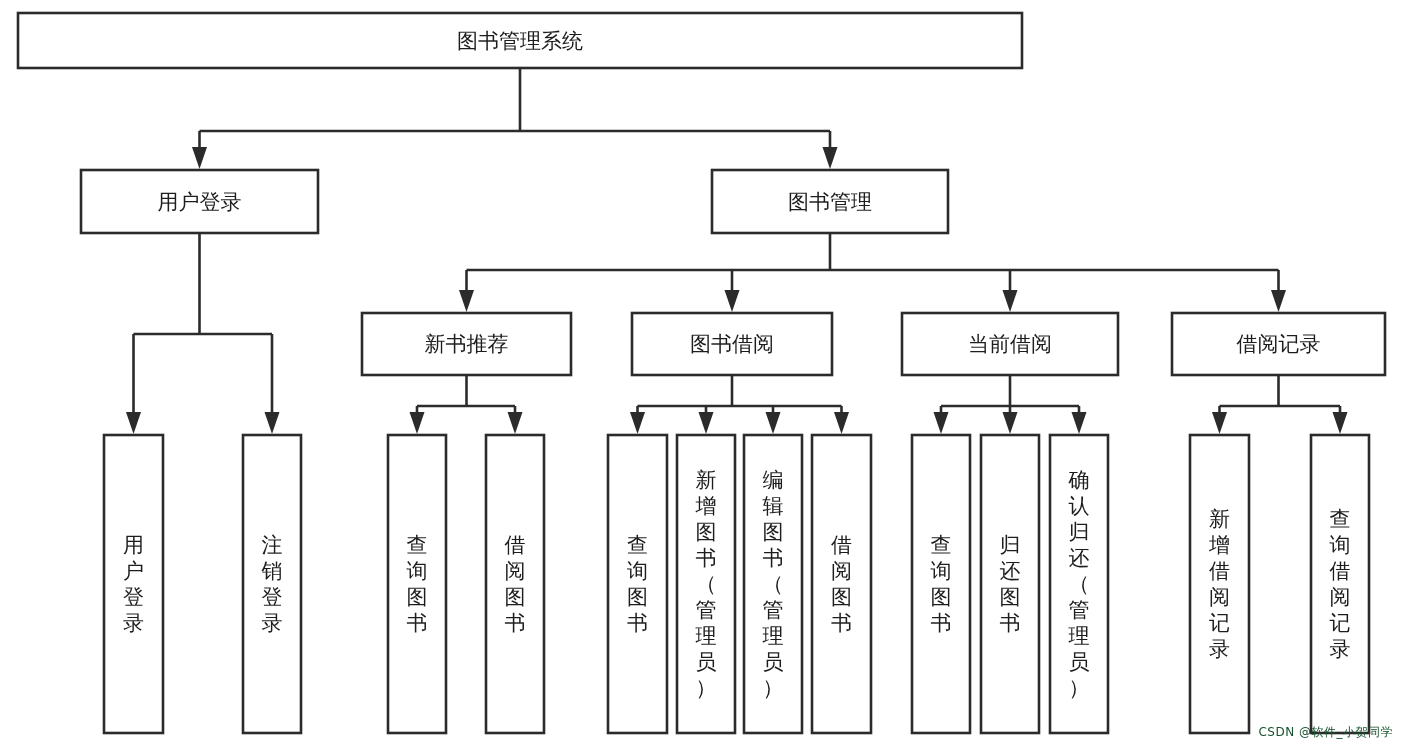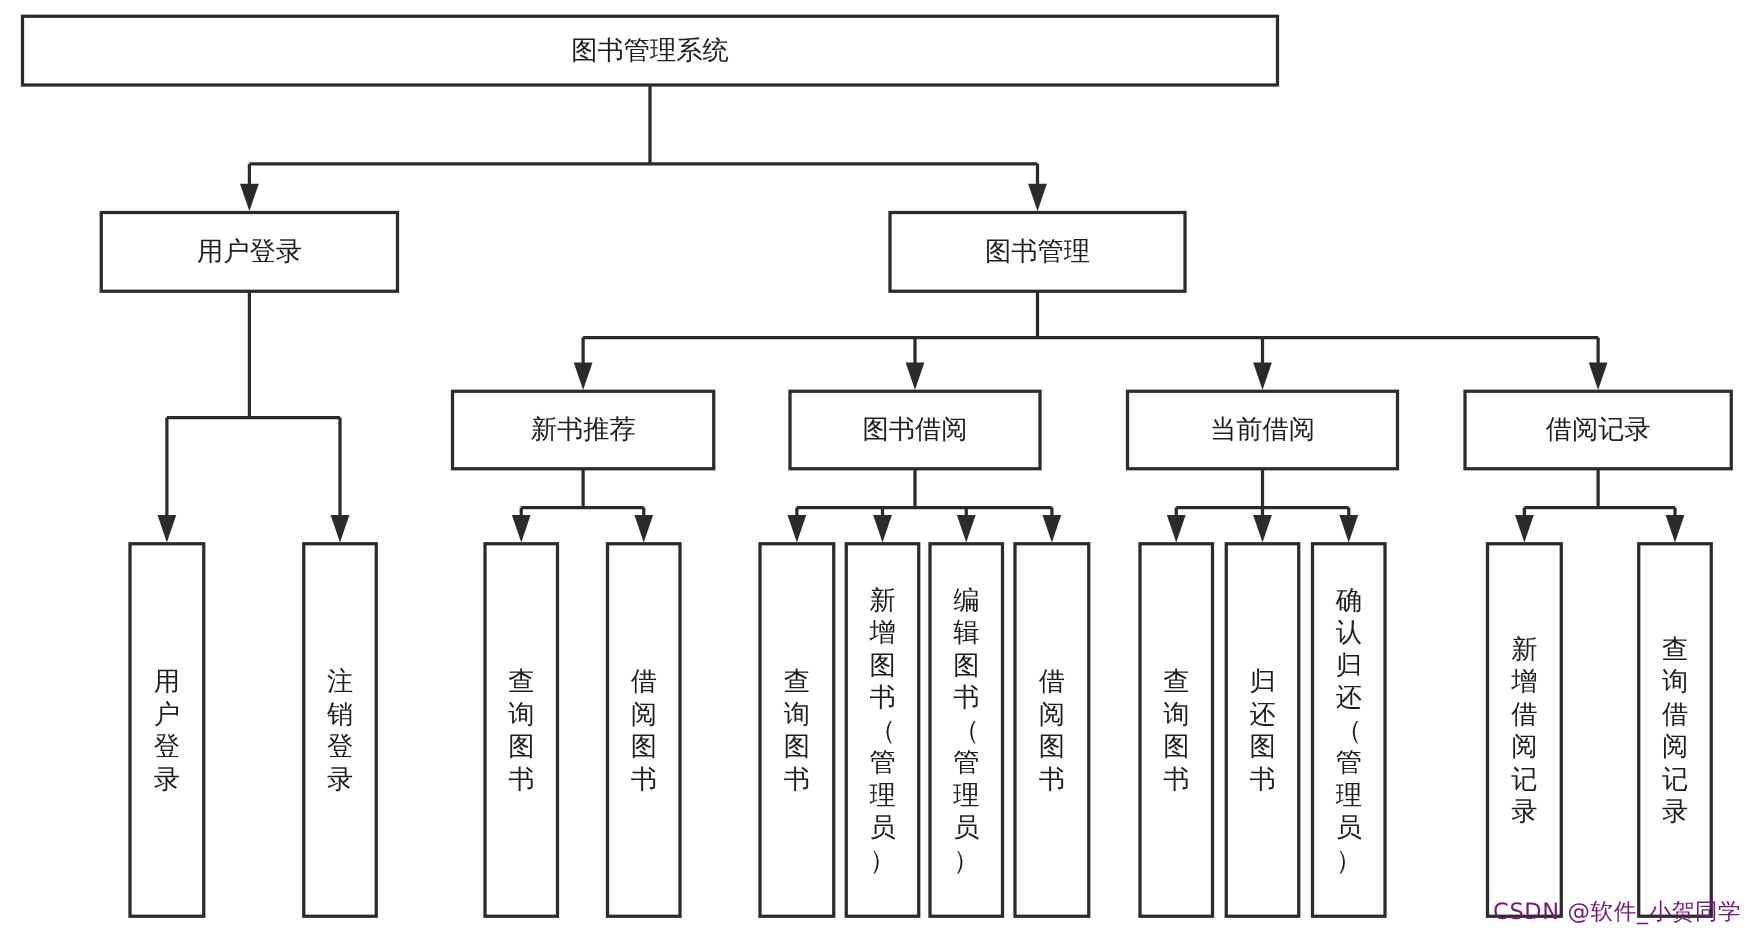--- a/index.html
+++ b/index.html
@@ -60,22 +60,22 @@
     font-family: "DejaVu Sans", "Liberation Sans", sans-serif;
     font-size: 21px;
     fill: #1d1d1d;
     text-anchor: middle;
   }
   .watermark {
     position: absolute;
     right: 12px;
     bottom: 6px;
     font-family: "DejaVu Sans", "Liberation Sans", sans-serif;
-    font-size: 18px;
-    color: #701a75;
+    font-size: 12px;
+    color: #14532d;
     white-space: nowrap;
     letter-spacing: 0.5px;
     user-select: none;
   }
 </style>
 </head>
 <body>
 
 <div id="diagram-root">
 

